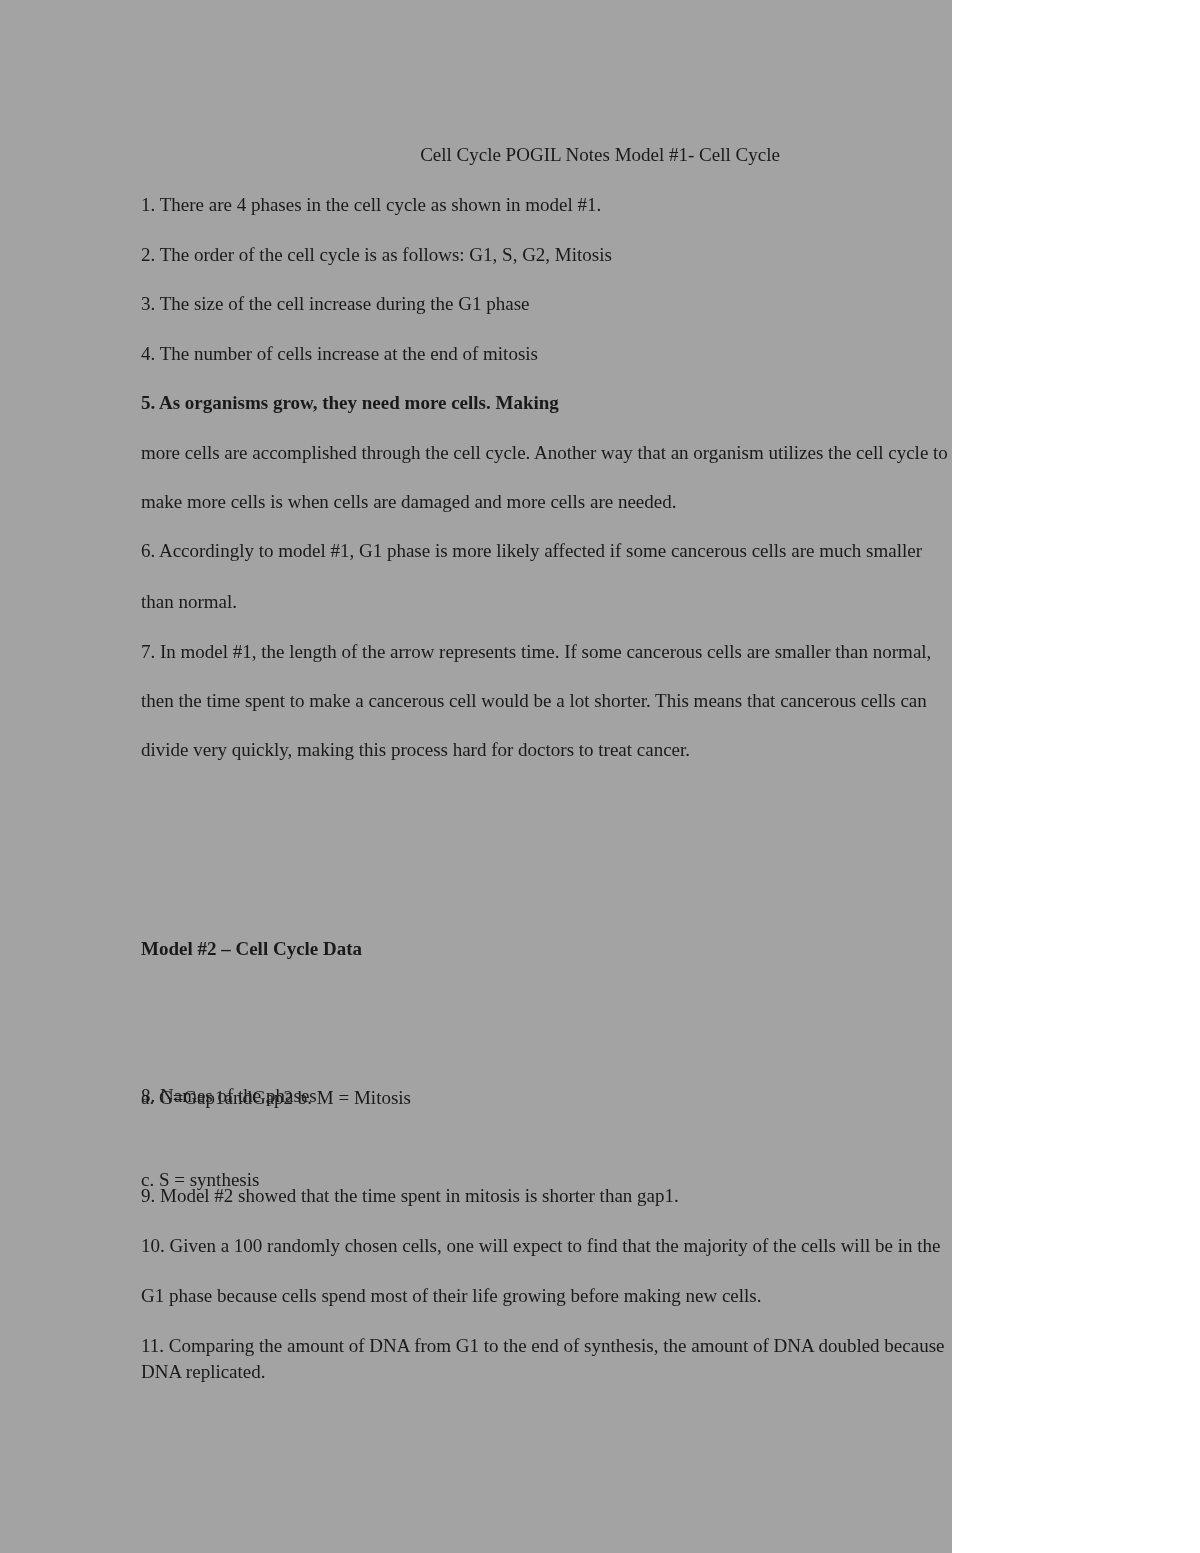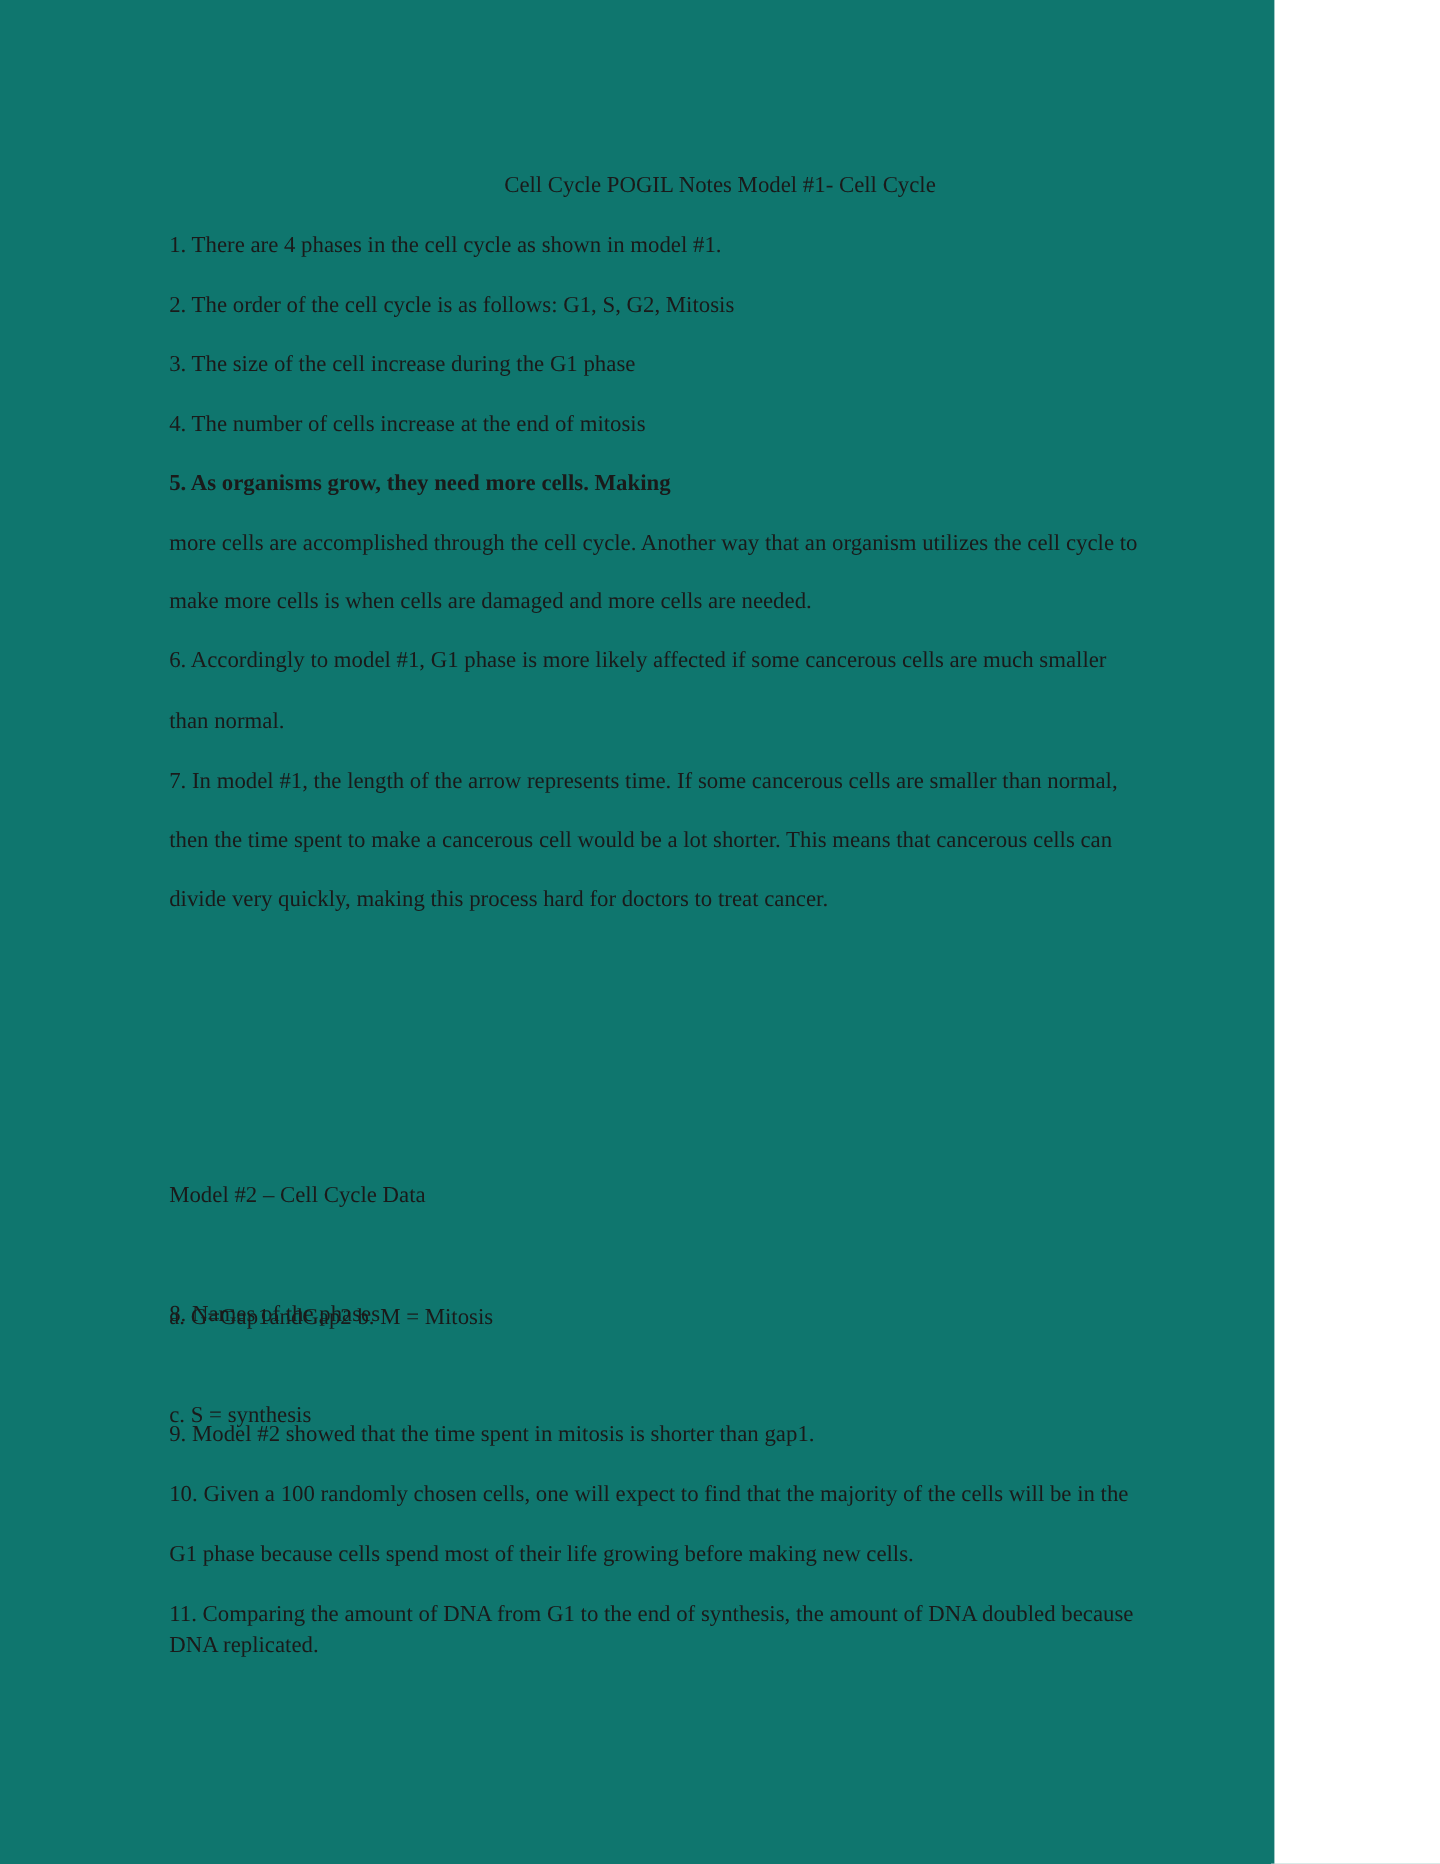--- a/index.html
+++ b/index.html
@@ -11,23 +11,23 @@
       width: 1200px;
       height: 1553px;
       position: relative;
       overflow: hidden;
       font-family: "Liberation Serif", "DejaVu Serif", serif;
       color: #1a1a1a;
     }
     .page {
       position: absolute;
       left: 0; top: 0;
-      width: 1062px;
+      width: 952px;
       height: 1553px;
-      background: #0f766e;
+      background: #a3a3a3;
     }
     .line {
       position: absolute;
       left: 141px;
       font-size: 19px;
       line-height: 24px;
       white-space: nowrap;
       letter-spacing: 0px;
     }
     .title {
@@ -53,21 +53,21 @@
   <div class="line" style="top:342px;">4. The number of cells increase at the end of mitosis</div>
   <div class="line" style="top:391px;font-weight:bold;">5. As organisms grow, they need more cells. Making</div>
   <div class="line" style="top:441px;">more cells are accomplished through the cell cycle. Another way that an organism utilizes the cell cycle to</div>
   <div class="line" style="top:490px;">make more cells is when cells are damaged and more cells are needed.</div>
   <div class="line" style="top:539px;">6. Accordingly to model #1, G1 phase is more likely affected if some cancerous cells are much smaller</div>
   <div class="line" style="top:590px;">than normal.</div>
   <div class="line" style="top:640px;">7. In model #1, the length of the arrow represents time. If some cancerous cells are smaller than normal,</div>
   <div class="line" style="top:689px;">then the time spent to make a cancerous cell would be a lot shorter. This means that cancerous cells can</div>
   <div class="line" style="top:738px;">divide very quickly, making this process hard for doctors to treat cancer.</div>
 
-  <div class="line" style="top:985px;">Model #2 – Cell Cycle Data</div>
+  <div class="line" style="top:937px;font-weight:bold;">Model #2 – Cell Cycle Data</div>
 
   <div class="line" style="top:1036px;margin-top:48px;">8. Names of the phases</div>
   <div class="line" style="top:1086px;">a. G=Gap1andGap2 b. M = Mitosis</div>
   <div class="line" style="top:1168px;">c. S = synthesis</div>
   <div class="line" style="top:1184px;">9. Model #2 showed that the time spent in mitosis is shorter than gap1.</div>
   <div class="line" style="top:1234px;">10. Given a 100 randomly chosen cells, one will expect to find that the majority of the cells will be in the</div>
   <div class="line" style="top:1284px;">G1 phase because cells spend most of their life growing before making new cells.</div>
   <div class="line" style="top:1334px;">11. Comparing the amount of DNA from G1 to the end of synthesis, the amount of DNA doubled because</div>
   <div class="line" style="top:1360px;">DNA replicated.</div>
 

